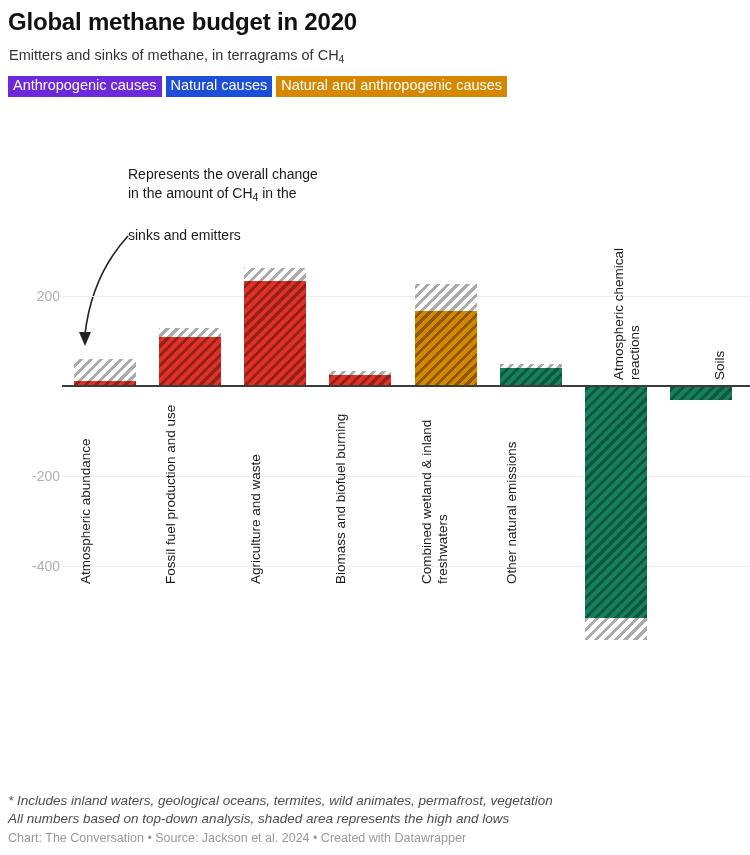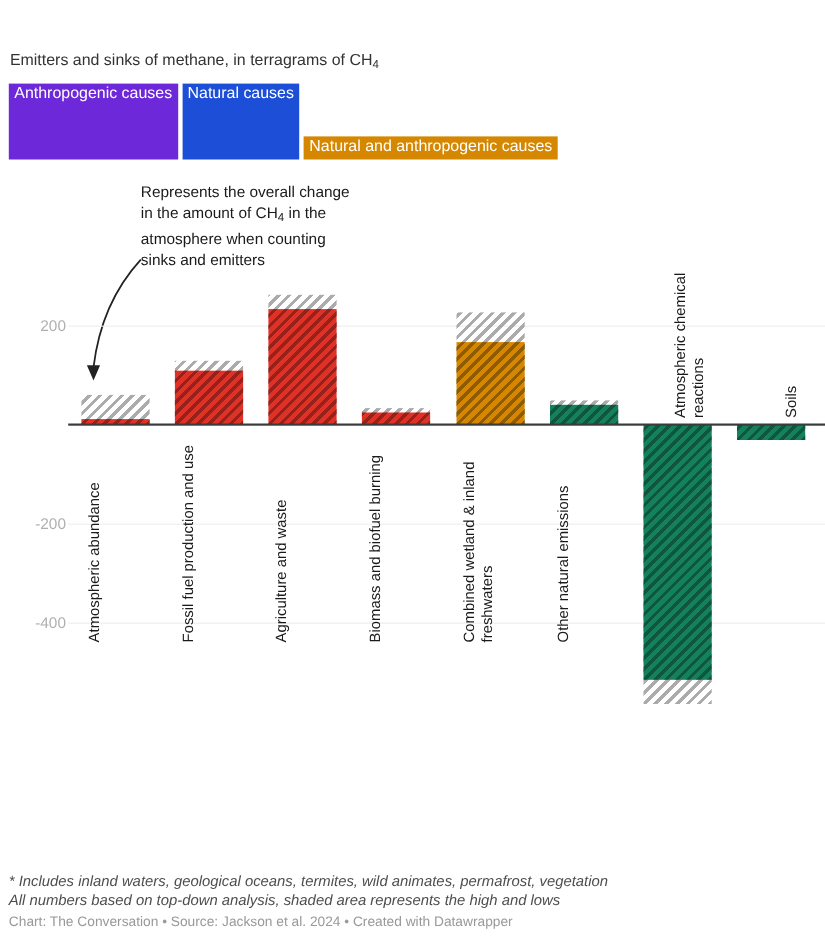--- a/index.html
+++ b/index.html
@@ -93,35 +93,36 @@
   .credit {
     position: absolute; left: 8px; top: 831px;
     font-size: 12.5px; color: #999999;
   }
 </style>
 </head>
 <body>
 
 <div class="page">
 
+  <div class="title">Global methane budget in 2020</div>
 
   <div class="subtitle">
     <span>Emitters and sinks of methane, in terragrams of CH</span><sub>4</sub>
   </div>
 
   <div class="legend">
     <span class="legend-item" style="background: #6d28d9;">Anthropogenic causes</span>
     <span class="legend-item" style="background: #1d4ed8;">Natural causes</span>
-    <span class="legend-item" style="background: rgb(214, 135, 0); margin-top: 48px;">Natural and anthropogenic causes</span>
+    <span class="legend-item" style="background: rgb(214, 135, 0);">Natural and anthropogenic causes</span>
   </div>
 
   <div class="annot">
     <span>Represents the overall change</span><br>
     <span>in the amount of CH</span><sub>4</sub><span> in the</span><br>
-    <span>atmosphere when counting</span><br>
+    <br>
     <span>sinks and emitters</span>
   </div>
 
   <svg class="annot-arrow" width="80" height="130">
     <path d="M68 6 C 46 30, 30 62, 25 104" stroke="#222" stroke-width="1.6" fill="none"></path>
     <path d="M25 116 L 19 102 L 31 102 Z" fill="#222"></path>
   </svg>
 
   <div class="chart">
     <div class="plot" id="plot">

